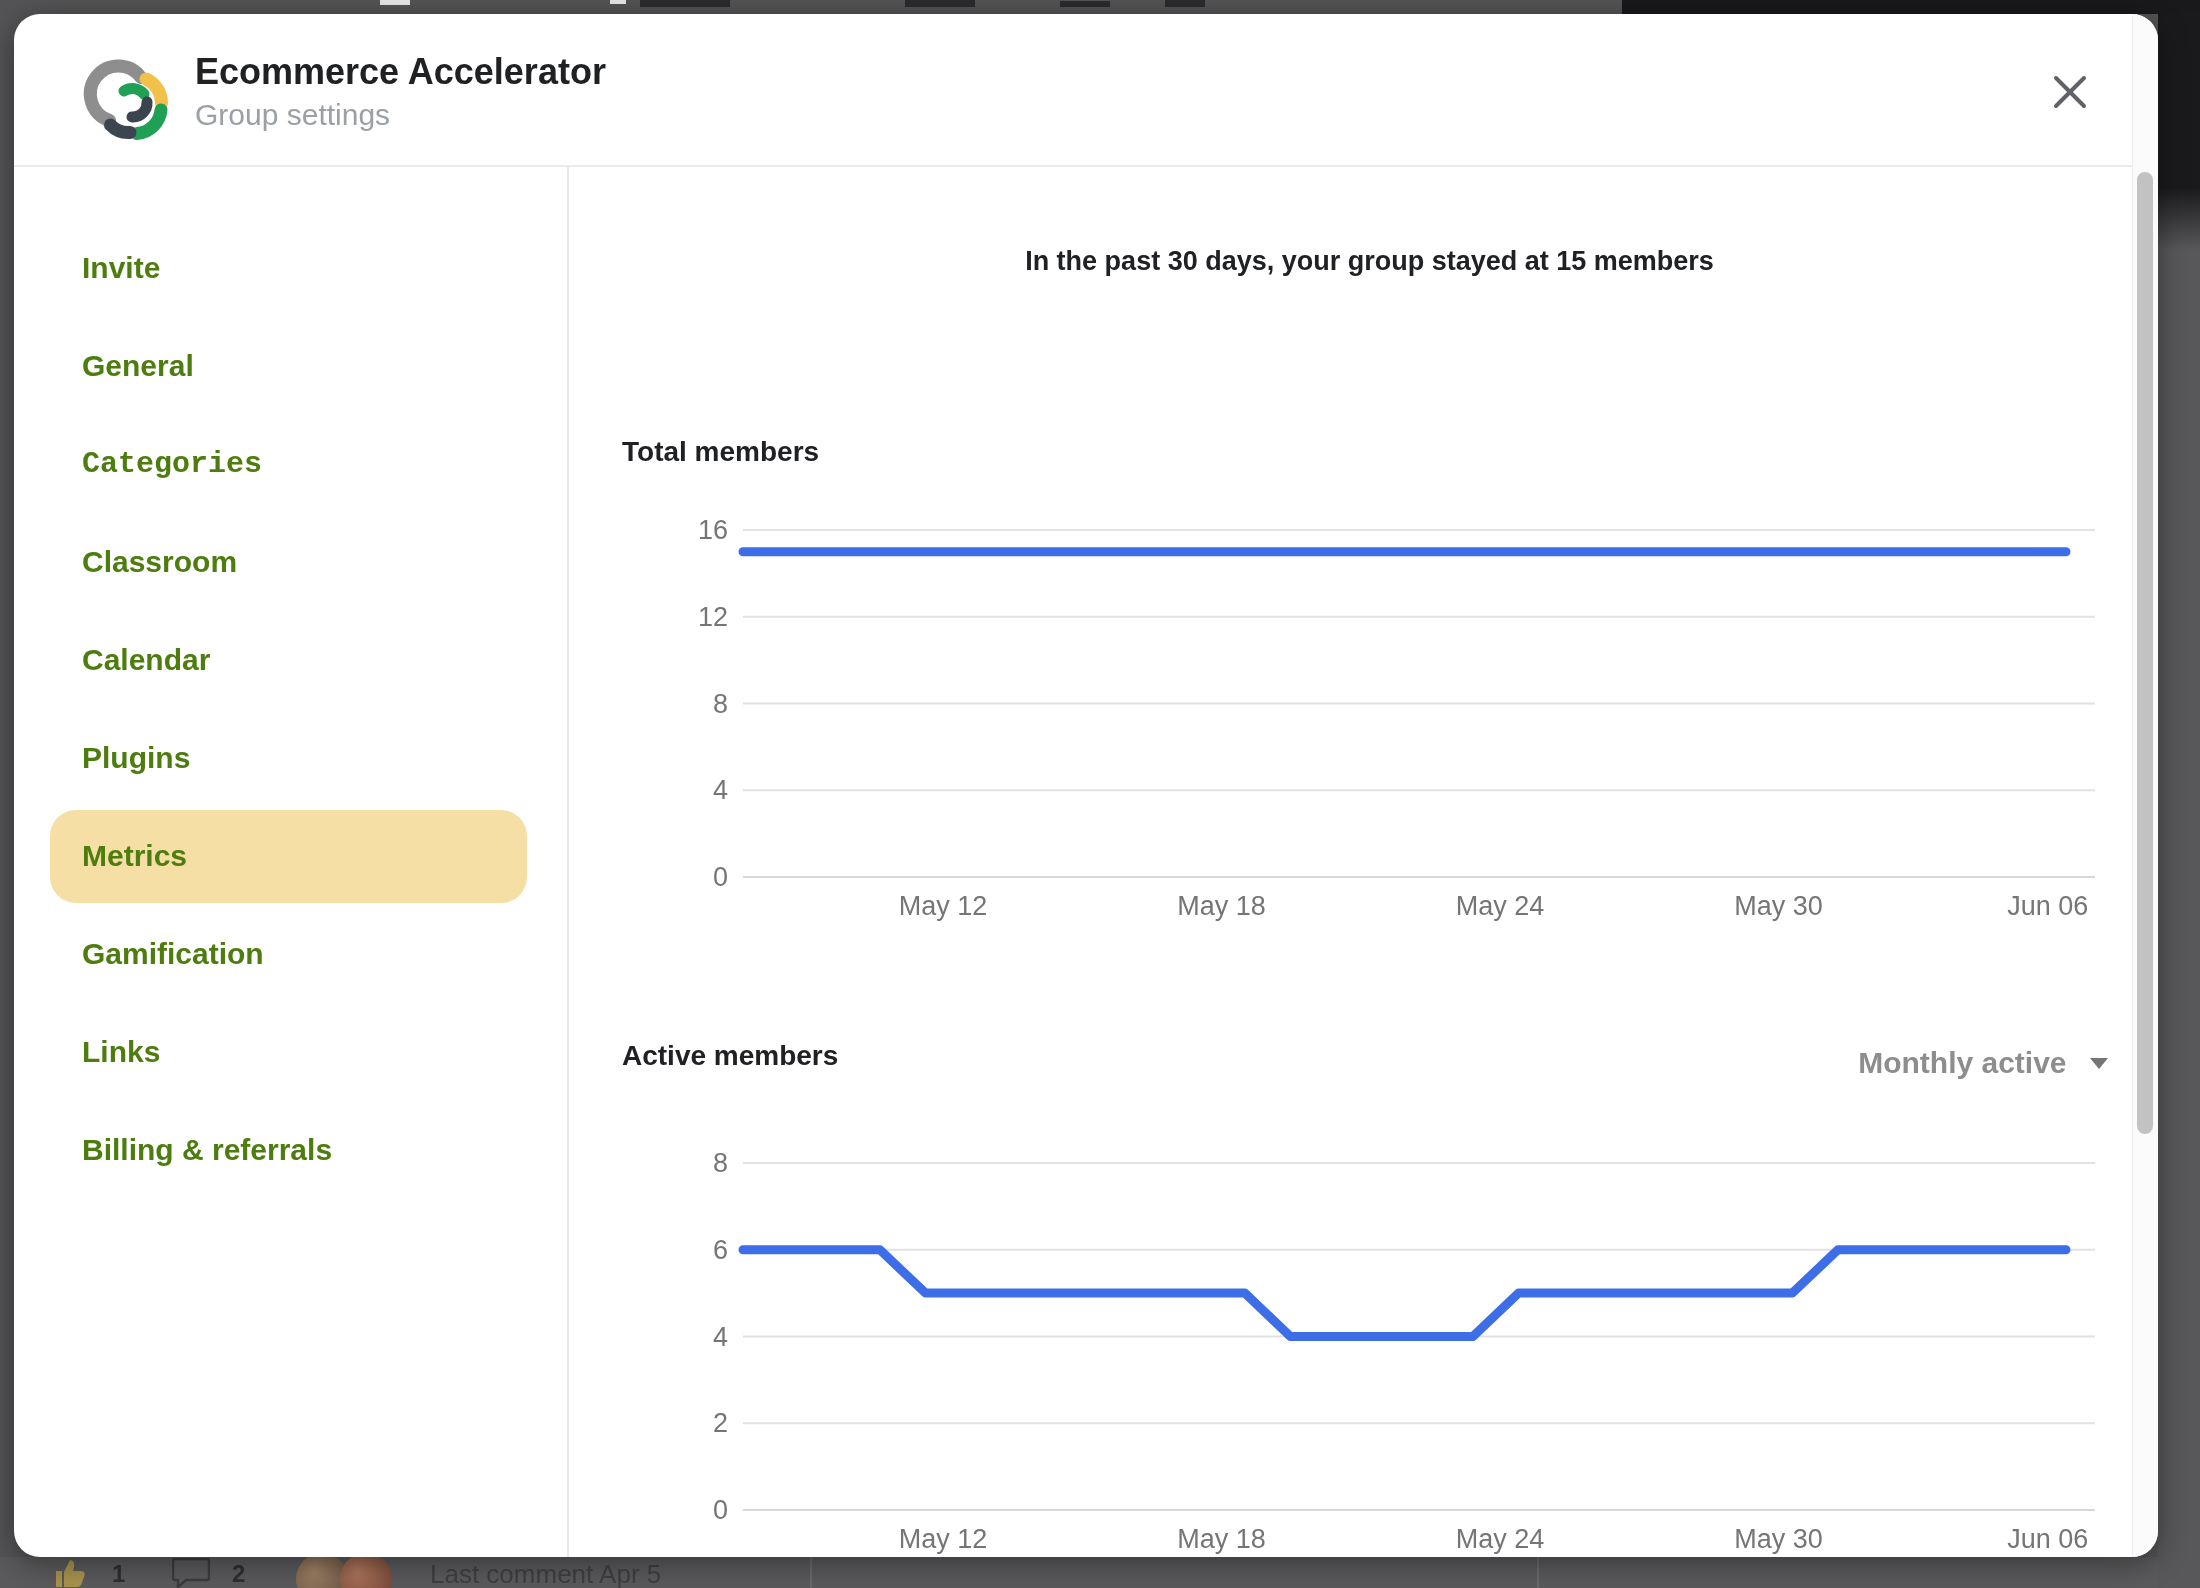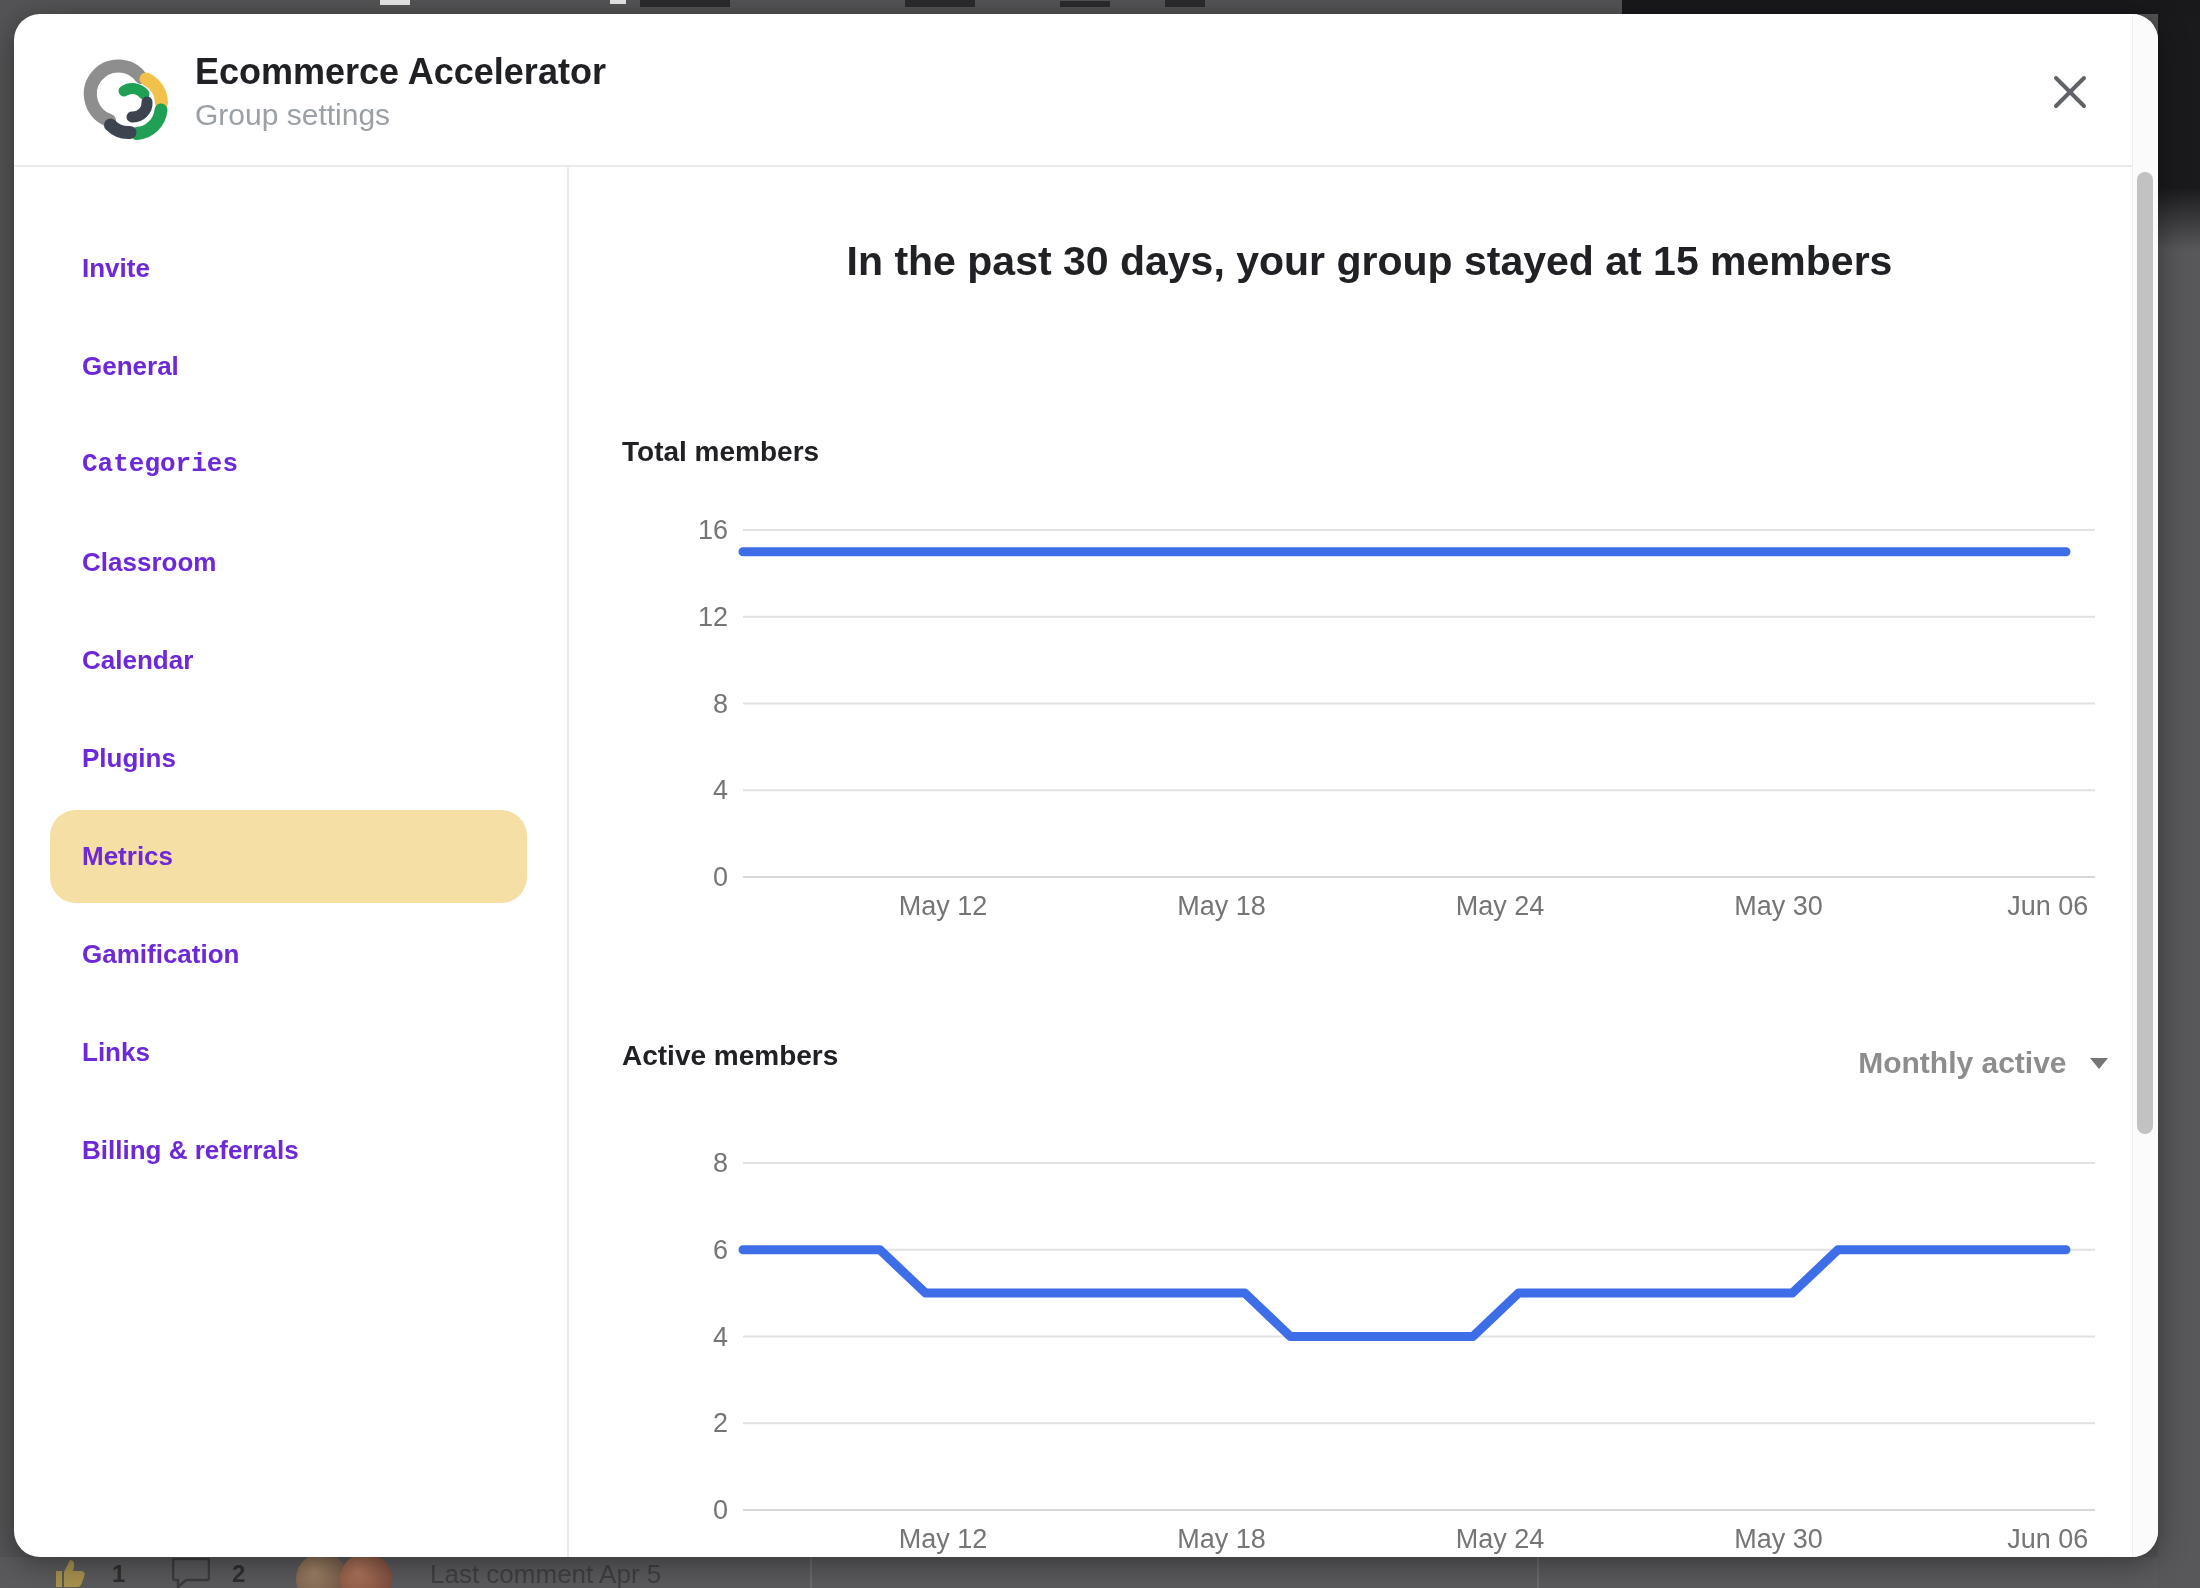--- a/index.html
+++ b/index.html
@@ -26,26 +26,26 @@
          border-radius:26px;overflow:hidden;box-shadow:0 6px 30px rgba(0,0,0,.4);}
   #header-title{left:181px;top:37px;font-size:36px;font-weight:bold;color:#202124;}
   #header-subtitle{left:181px;top:84px;font-size:30px;color:#9aa0a6;}
   #close-btn{left:2030px;top:52px;width:52px;height:52px;cursor:pointer;}
   #header-divider{left:0;top:151px;width:2144px;height:2px;background:#e9eaec;}
   #sidebar-divider{left:553px;top:152px;width:2px;height:1391px;background:#e9eaec;}
 
   
   #sidebar{left:0;top:152px;width:553px;height:1391px;}
   .side-item{position:absolute;left:68px;height:48px;line-height:48px;
-             font-size:26px;font-weight:bold;color:#6d28d9;cursor:pointer;white-space:nowrap;}
+             font-size:30px;font-weight:bold;color:#4d7c0f;cursor:pointer;white-space:nowrap;}
   #active-pill{position:absolute;left:36px;width:477px;height:93px;border-radius:26px;}
 
   
   #headline{left:553px;top:212px;width:1605px;text-align:center;
-            font-size:41px;font-weight:bold;color:#202124;line-height:70px;}
+            font-size:27px;font-weight:bold;color:#202124;line-height:70px;}
   .chart-title{position:absolute;font-size:28px;font-weight:bold;color:#202124;}
   #dropdown{left:1790px;top:1032px;width:305px;height:44px;text-align:right;cursor:pointer;}
   #dropdown-label{font-size:30px;font-weight:bold;color:#8d8d8d;vertical-align:middle;text-align:right;}
   #dropdown-caret{display:inline-block;margin-left:18px;vertical-align:middle;}
 
   
   #scroll-track{left:2118px;top:0px;width:26px;height:1543px;background:#fbfbfb;border-left:1px solid #efefef;}
   #scroll-thumb{left:2123px;top:158px;width:16px;height:962px;border-radius:8px;background:#c2c2c2;cursor:grab;}
 
   svg text{font-family:"Liberation Sans", sans-serif;}

